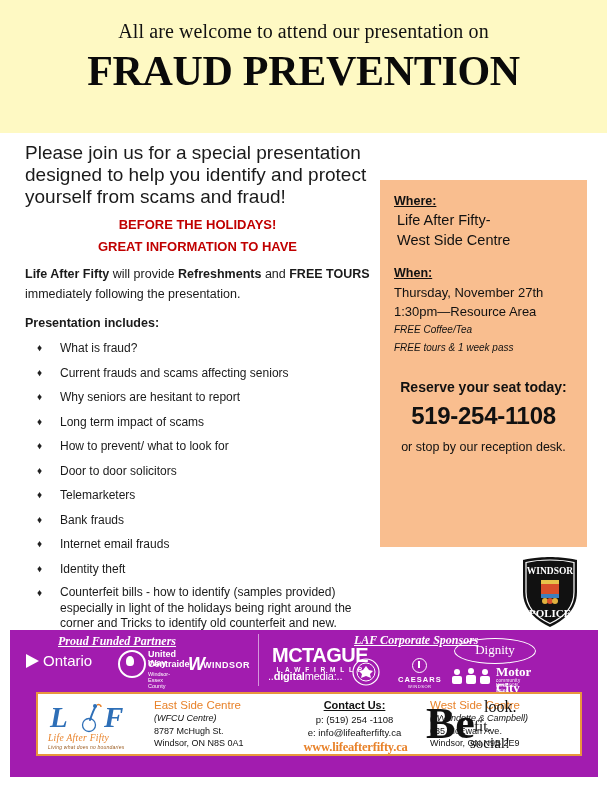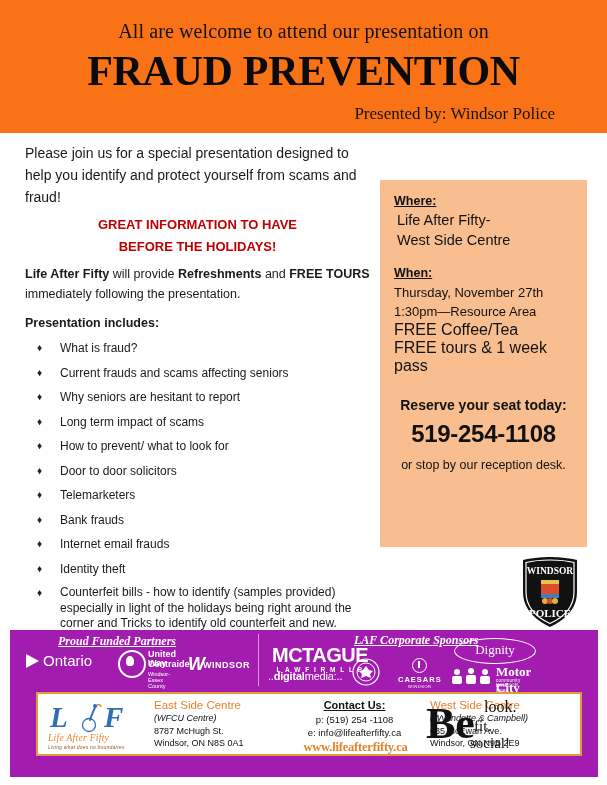--- a/index.html
+++ b/index.html
@@ -12,21 +12,21 @@
     width:607px;
     height:785px;
     background:#ffffff;
     overflow:hidden;
     box-sizing:border-box;
   }
 
   
   .header{
     position:absolute; left:0; top:0; width:607px; height:133px;
-    background:#f97316;
+    background:#fef9c3;
     box-sizing:border-box;
   }
   .hdr-line1{
     position:absolute; left:0; top:20px; width:607px;
     text-align:center;
     font-family:"Liberation Serif", serif;
     font-size:20px; color:#111; letter-spacing:.1px;
   }
   .hdr-title{
     position:absolute; left:0; top:47px; width:607px;
@@ -37,21 +37,21 @@
   }
   .hdr-presented{
     position:absolute; right:52px; top:104px;
     font-family:"Liberation Serif", serif;
     font-size:17px; color:#111;
   }
 
   
   .intro{
     position:absolute; left:25px; top:142px; width:345px;
-    font-size:14px; line-height:22px; color:#1a1a1a;
+    font-size:19px; line-height:22px; color:#1a1a1a;
   }
   .great-info{
     position:absolute; left:25px; top:214px; width:345px;
     text-align:center;
     color:#C00000; font-weight:bold; font-size:13px; line-height:22px;
   }
   .laf-line{
     position:absolute; left:25px; top:264px; width:348px;
     font-size:12.5px; line-height:20px; color:#1a1a1a;
   }
@@ -92,21 +92,21 @@
   .ib-venue{
     font-size:14.5px; color:#111; line-height:20px; margin-top:2px; padding-left:3px;
   }
   .ib-addr{
     font-size:11.5px; color:#111; line-height:16px;
     text-align:right; margin-top:8px; padding-right:6px;
   }
   .ib-when{ margin-top:16px; }
   .ib-date{ font-size:13px; color:#111; line-height:19px; margin-top:3px; }
   .ib-time{ font-size:13px; color:#111; line-height:19px; }
-  .ib-italic{ font-size:16px; color:#111; line-height:18px; }
+  .ib-italic{ font-size:10px; color:#111; font-style:italic; line-height:18px; }
   .ib-reserve{
     margin-top:22px; text-align:center;
     font-size:14px; font-weight:bold; color:#111;
   }
   .ib-phone{
     margin-top:7px; text-align:center;
     font-size:24px; font-weight:bold; color:#111; letter-spacing:-0.3px;
   }
   .ib-stopby{
     margin-top:10px; text-align:center;
@@ -235,28 +235,27 @@
   .be-s{ position:absolute; left:44px; top:39px; font-size:15px; color:#111; font-family:"Liberation Serif", serif;}
 </style>
 </head>
 <body>
 
 <div id="flyer">
 
   <div class="header">
     <div class="hdr-line1">All are welcome to attend our presentation on</div>
     <div class="hdr-title">FRAUD PREVENTION</div>
-    <div class="hdr-presented">Presented by: Windsor Police</div>
   </div>
 
   <div class="intro">Please join us for a special presentation designed to help you identify and protect yourself from scams and fraud!</div>
 
   <div class="great-info">
+    <div>BEFORE THE HOLIDAYS!</div>
     <div>GREAT INFORMATION TO HAVE</div>
-    <div>BEFORE THE HOLIDAYS!</div>
   </div>
 
   <div class="laf-line">
     <b>Life After Fifty</b><span> will provide </span><b>Refreshments</b><span> and </span><b>FREE TOURS</b>
     <div>immediately following the presentation.</div>
   </div>
 
   <div class="pres-includes">Presentation includes:</div>
 
   <ul class="bullets" id="bullet-list">

